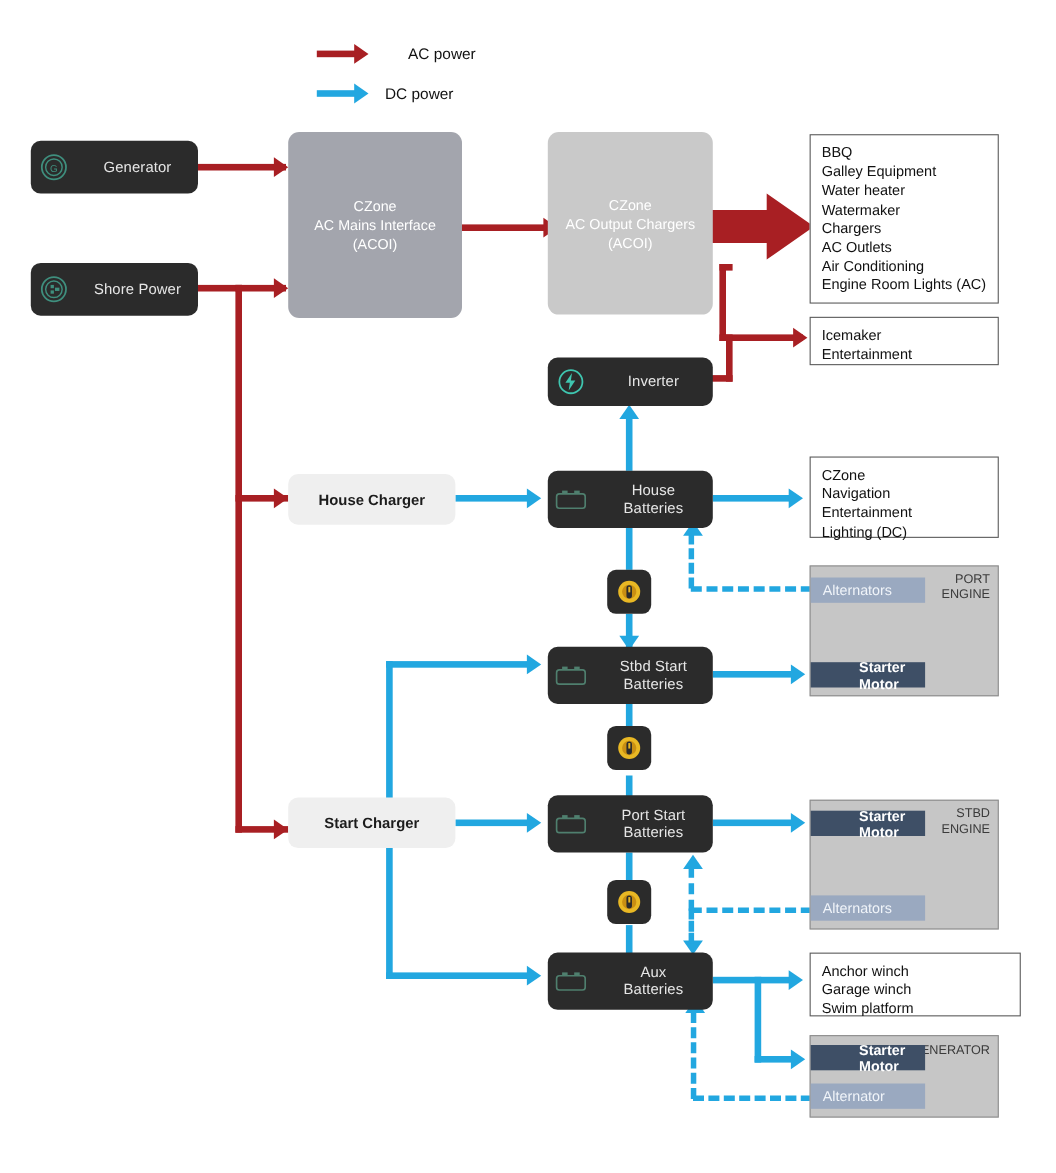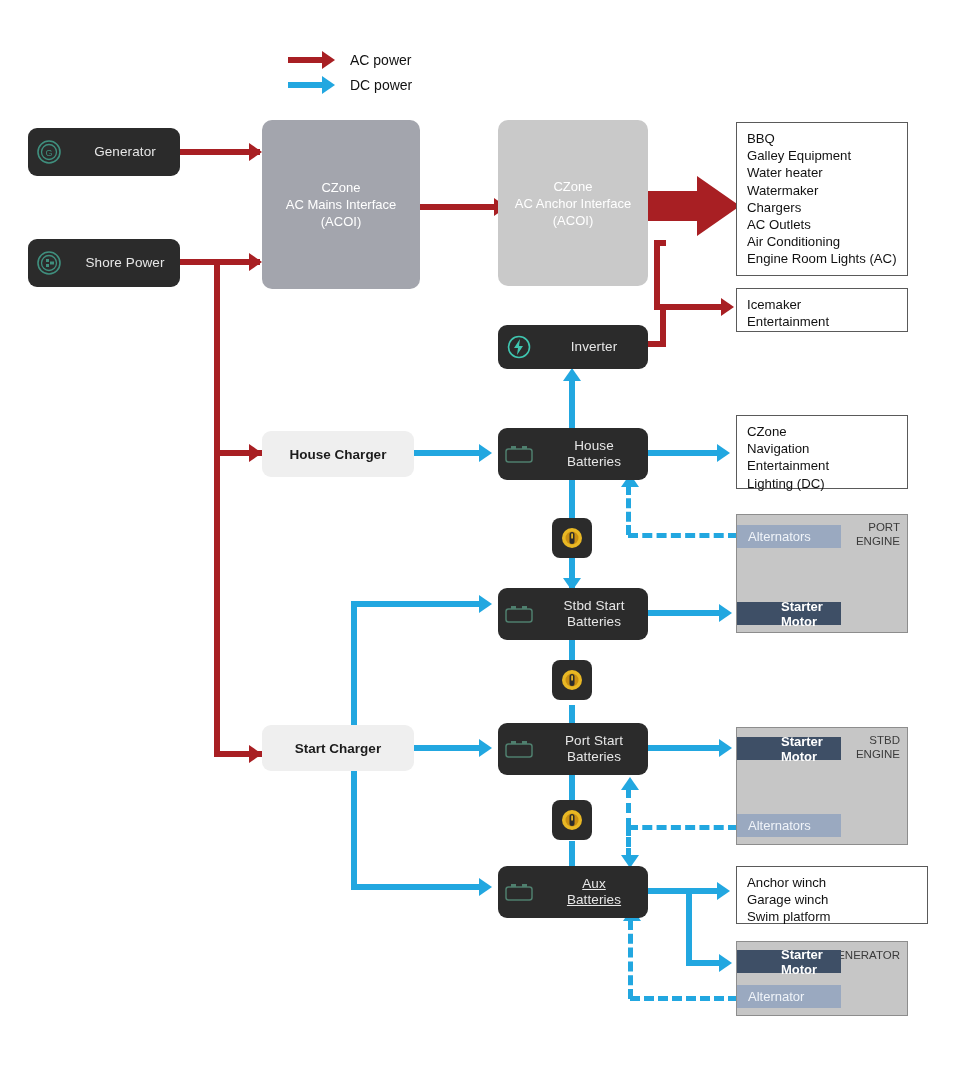--- a/index.html
+++ b/index.html
@@ -67,21 +67,21 @@
   .tri.d-dc{border-left:9px solid transparent;border-right:9px solid transparent;
             border-top:13px solid #22a7e0;}
   .fatarrow{position:absolute;}
   svg{display:block;overflow:visible;}
 </style>
 </head>
 <body>
 
 <div id="stage">
 
-  <div class="legend-row" style="left:288px;top:51px;">
+  <div class="legend-row" style="left:288px;top:40px;gap:21px;">
     <div style="position:relative;width:48px;height:18px;">
       <div class="ln ac" style="left:0;top:6px;width:38px;height:6px;"></div>
       <div class="tri r-ac" style="left:34px;top:0px;"></div>
     </div>
     <span class="legend-lbl">AC power</span>
   </div>
 
   <div class="legend-row" style="left:288px;top:76px;">
     <div style="position:relative;width:48px;height:18px;">
       <div class="ln dc" style="left:0;top:6px;width:38px;height:6px;"></div>
@@ -209,21 +209,21 @@
     <div>
       <div>CZone</div>
       <div>AC Mains Interface</div>
       <div>(ACOI)</div>
     </div>
   </div>
 
   <div class="node mod acoi" style="left:498px;top:120px;width:150px;height:166px;">
     <div>
       <div>CZone</div>
-      <div>AC Anchor Interface</div>
+      <div>AC Output Chargers</div>
       <div>(ACOI)</div>
     </div>
   </div>
 
   <div class="node dark" style="left:498px;top:325px;width:150px;height:44px;">
     <div class="ico">
       <svg width="26" height="26" viewBox="0 0 26 26">
         <circle cx="13" cy="13" r="10.5" fill="none" stroke="#3fc6b0" stroke-width="1.6"></circle>
         <polygon points="14,5 8,14 12,14 11,21 17,12 13,12" fill="#3fc6b0"></polygon>
       </svg>
@@ -273,21 +273,21 @@
         <rect x="7" y="3" width="5" height="3" fill="#4f7f6e"></rect>
         <rect x="18" y="3" width="5" height="3" fill="#4f7f6e"></rect>
       </svg>
     </div>
     <div class="lbl">
       <div>Port Start</div>
       <div>Batteries</div>
     </div>
   </div>
 
-  <div class="node dark" style="left:498px;top:866px;width:150px;height:52px;text-decoration:underline;">
+  <div class="node dark" style="left:498px;top:866px;width:150px;height:52px;">
     <div class="ico">
       <svg width="30" height="22" viewBox="0 0 30 22">
         <rect x="2" y="6" width="26" height="13" rx="2.5" fill="none" stroke="#4f7f6e" stroke-width="1.5"></rect>
         <rect x="7" y="3" width="5" height="3" fill="#4f7f6e"></rect>
         <rect x="18" y="3" width="5" height="3" fill="#4f7f6e"></rect>
       </svg>
     </div>
     <div class="lbl">
       <div>Aux</div>
       <div>Batteries</div>

